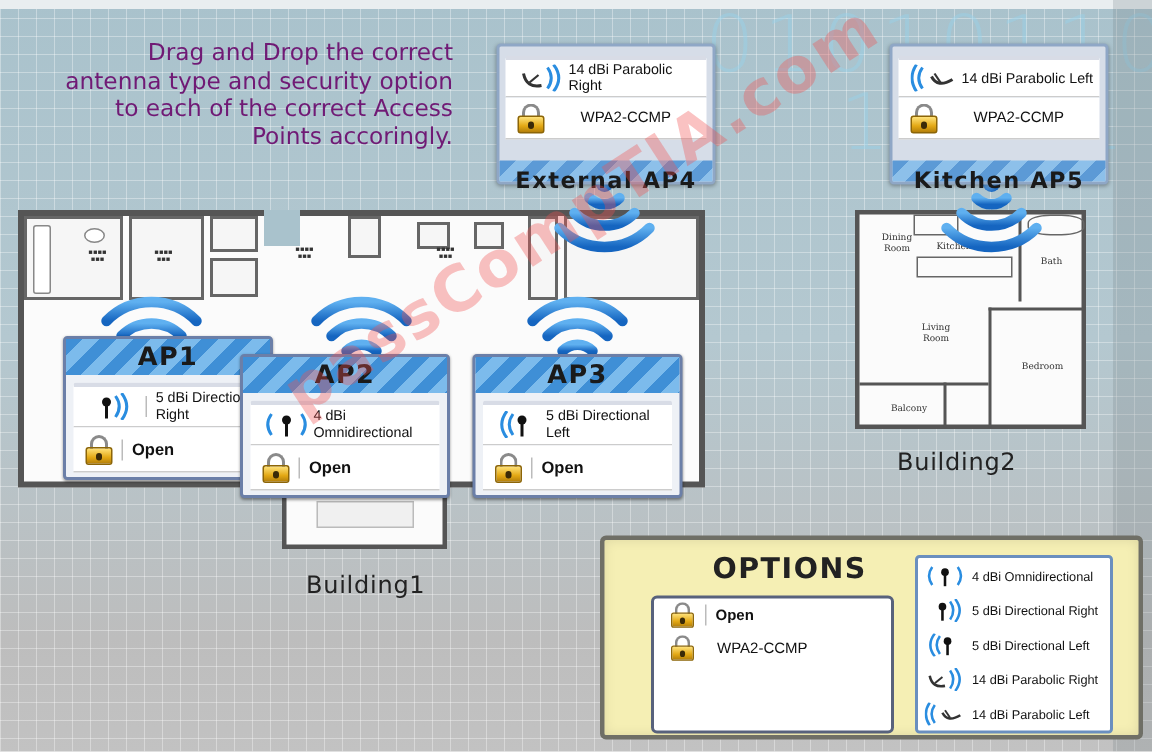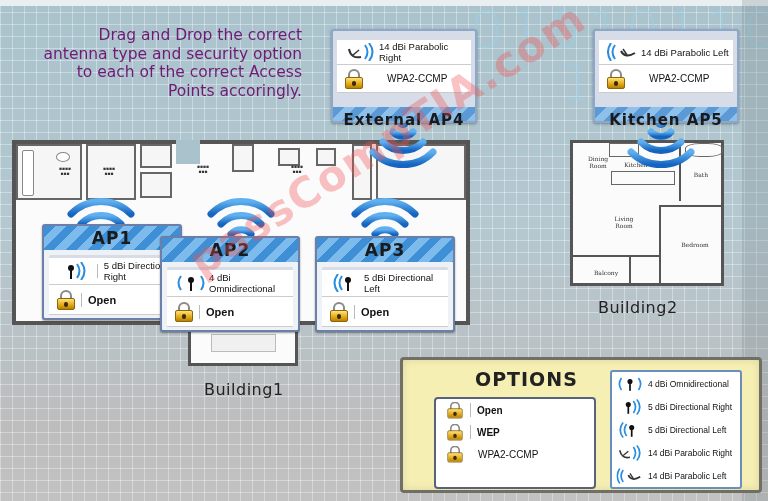--- a/index.html
+++ b/index.html
@@ -343,29 +343,20 @@
         </div>
       <div class="sep"></div>
       <span class="txt">Open</span>
     </div>
     <div class="opt-row">
       <div class="lock">
           <div class="shackle"></div>
           <div class="body"></div>
           <div class="hole"></div>
         </div>
-      <div class="sep"></div>
-      <span class="txt">WEP</span>
-    </div>
-    <div class="opt-row">
-      <div class="lock">
-          <div class="shackle"></div>
-          <div class="body"></div>
-          <div class="hole"></div>
-        </div>
       <span class="txt" style="margin-left:14px;font-weight:normal;">WPA2-CCMP</span>
     </div>
   </div>
 
   <div class="opt-ant">
     <div class="opt-row">
       <svg class="ant" viewBox="0 0 32 18">
         <path d="M6 2 Q1 9 6 16" stroke="#2a8de0" stroke-width="2" fill="none"></path>
         <circle cx="16" cy="6" r="3" fill="#111"></circle>
           <rect x="15" y="8" width="2" height="9" fill="#111"></rect>

